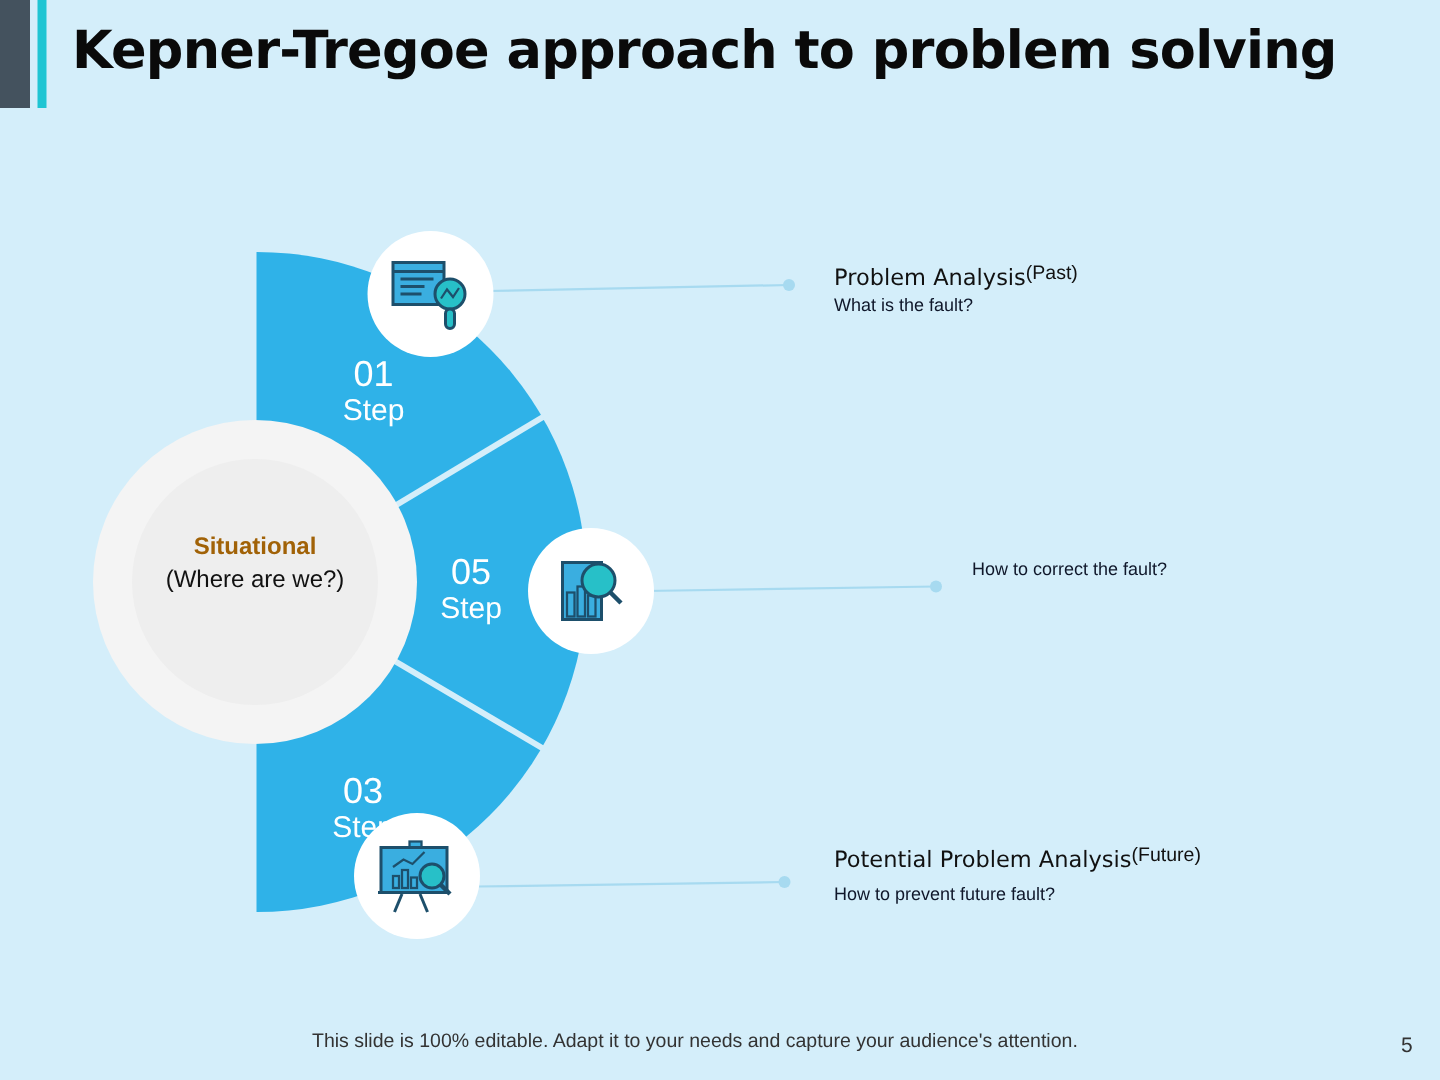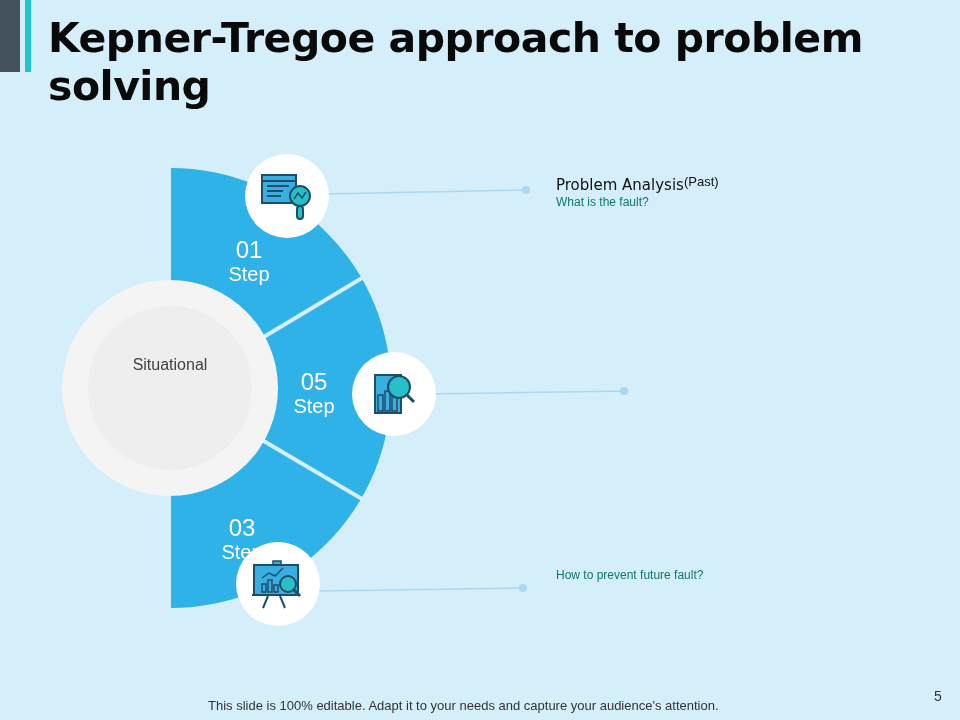--- a/index.html
+++ b/index.html
@@ -4,41 +4,41 @@
 <style>
   html, body { margin:0; padding:0; }
   body {
     width:960px; height:720px; overflow:hidden; position:relative;
     background:#d4eefa;
     font-family:"Liberation Sans", sans-serif;
   }
   .accent-dark { position:absolute; left:0; top:0; width:20px; height:72px; background:#44525e; }
   .accent-teal { position:absolute; left:25px; top:0; width:6px; height:72px; background:#1fc5d3; }
   .title {
-    position:absolute; left:48px; top:14px; font-size:41px; font-weight:bold; color:#0a0a0a;
+    position:absolute; left:48px; top:14px; font-size:35px; font-weight:bold; color:#0a0a0a;
     font-family:"DejaVu Sans", sans-serif; letter-spacing:-0.5px;
   }
   svg.diagram { position:absolute; left:0; top:0; }
   .step-label { position:absolute; color:#ffffff; text-align:center; width:80px; }
   .step-num { font-size:24px; font-weight:normal; line-height:28px; }
   .step-word { font-size:20px; line-height:20px; }
   .center-text {
     position:absolute; left:80px; top:354px; width:180px; text-align:center; font-size:16px; line-height:22px;
   }
-  .center-title { color:#404040; font-weight:normal; }
+  .center-title { color:#a16207; font-weight:bold; }
   .center-sub { color:#111; }
   .icon-circle {
     position:absolute; width:84px; height:84px; border-radius:50%; background:#ffffff;
     display:flex; align-items:center; justify-content:center;
   }
   .info { position:absolute; }
   .info-title { font-family:"DejaVu Sans", sans-serif; font-weight:normal; font-size:15px; color:#111; }
   .info-tag { font-size:13px; color:#111; vertical-align:4px; }
-  .info-desc { font-size:12px; color:#0f766e; margin-top:1px; }
-  .footer { position:absolute; left:208px; top:686px; font-size:13px; color:#333;margin-top:12px; }
+  .info-desc { font-size:12px; color:#0f172a; margin-top:1px; }
+  .footer { position:absolute; left:208px; top:686px; font-size:13px; color:#333; }
   .page-num { position:absolute; left:934px; top:688px; font-size:14px; color:#333; }
 </style>
 </head>
 <body>
 
 <div class="accent-dark"></div>
 <div class="accent-teal"></div>
 <div class="title">Kepner-Tregoe approach to problem solving</div>
 
 <svg class="diagram" width="960" height="720">
@@ -54,20 +54,21 @@
   <line x1="325" y1="194" x2="526" y2="190" stroke="#a7daf0" stroke-width="1.5"></line>
   <circle cx="526" cy="190" r="4" fill="#a7daf0"></circle>
   <line x1="430" y1="394" x2="624" y2="391" stroke="#a7daf0" stroke-width="1.5"></line>
   <circle cx="624" cy="391" r="4" fill="#a7daf0"></circle>
   <line x1="318" y1="591" x2="523" y2="588" stroke="#a7daf0" stroke-width="1.5"></line>
   <circle cx="523" cy="588" r="4" fill="#a7daf0"></circle>
 </svg>
 
 <div class="center-text">
   <div class="center-title">Situational</div>
+  <div class="center-sub">(Where are we?)</div>
 </div>
 
 <div class="step-label" style="left:209px; top:236px;">
   <div class="step-num">01</div>
   <div class="step-word">Step</div>
 </div>
 <div class="step-label" style="left:274px; top:368px;">
   <div class="step-num">05</div>
   <div class="step-word">Step</div>
 </div>
@@ -112,19 +113,21 @@
     <circle cx="38" cy="26" r="8" fill="#27c0c8" stroke="#1d4f6b" stroke-width="2"></circle>
     <line x1="44" y1="32" x2="50" y2="38" stroke="#1d4f6b" stroke-width="3"></line>
   </svg>
 </div>
 
 <div class="info" style="left:556px; top:174px;">
   <div><span class="info-title">Problem Analysis</span><span class="info-tag">(Past)</span></div>
   <div class="info-desc">What is the fault?</div>
 </div>
 <div class="info" style="left:648px; top:371px;">
+  <div class="info-desc">How to correct the fault?</div>
 </div>
 <div class="info" style="left:556px; top:562px;">
-  <div class="info-desc" style="margin-top:6px;text-align:right;">How to prevent future fault?</div>
+  <div><span class="info-title">Potential Problem Analysis</span><span class="info-tag">(Future)</span></div>
+  <div class="info-desc" style="margin-top:6px;">How to prevent future fault?</div>
 </div>
 
 <div class="footer">This slide is 100% editable. Adapt it to your needs and capture your audience's attention.</div>
 <div class="page-num">5</div>
 
 </body></html>

